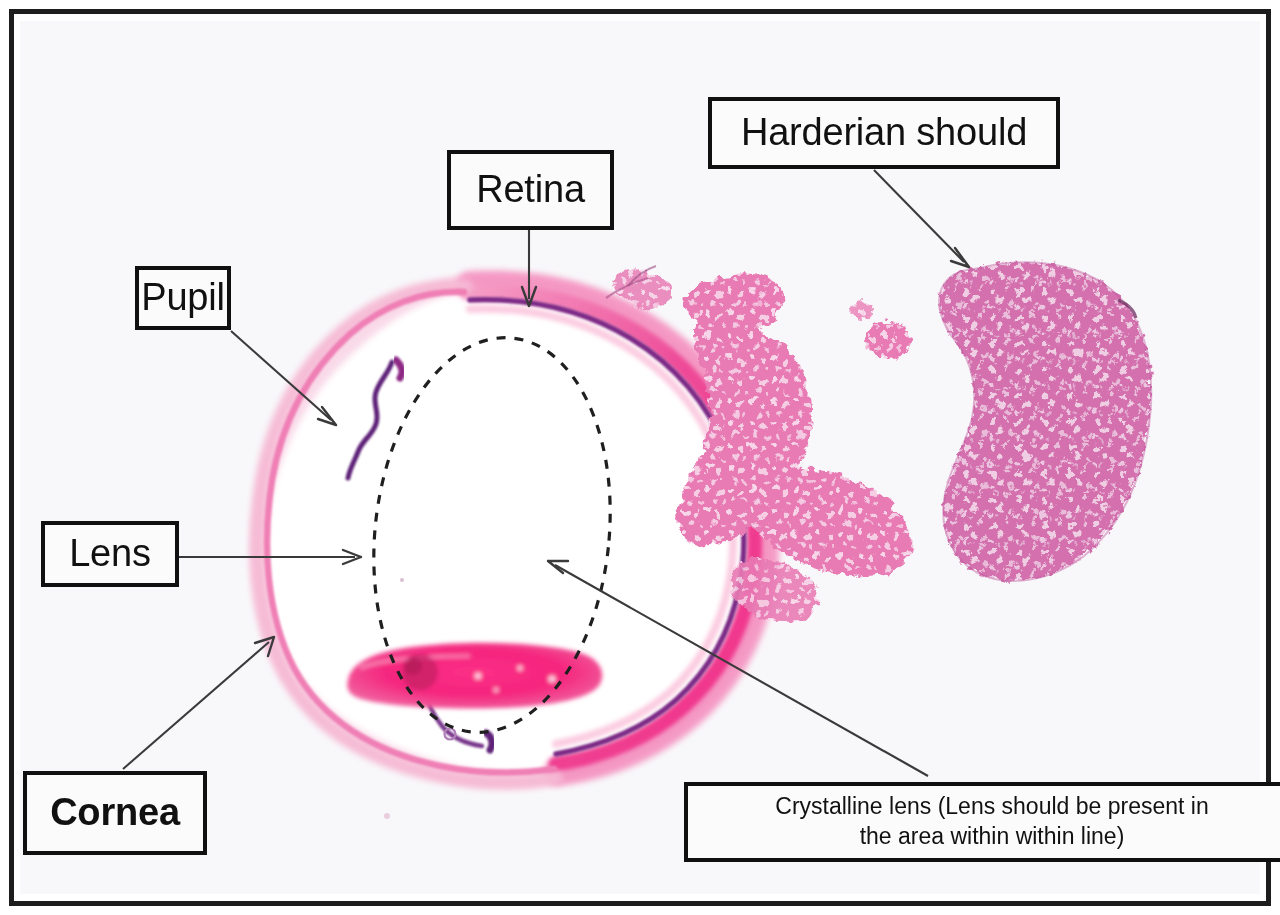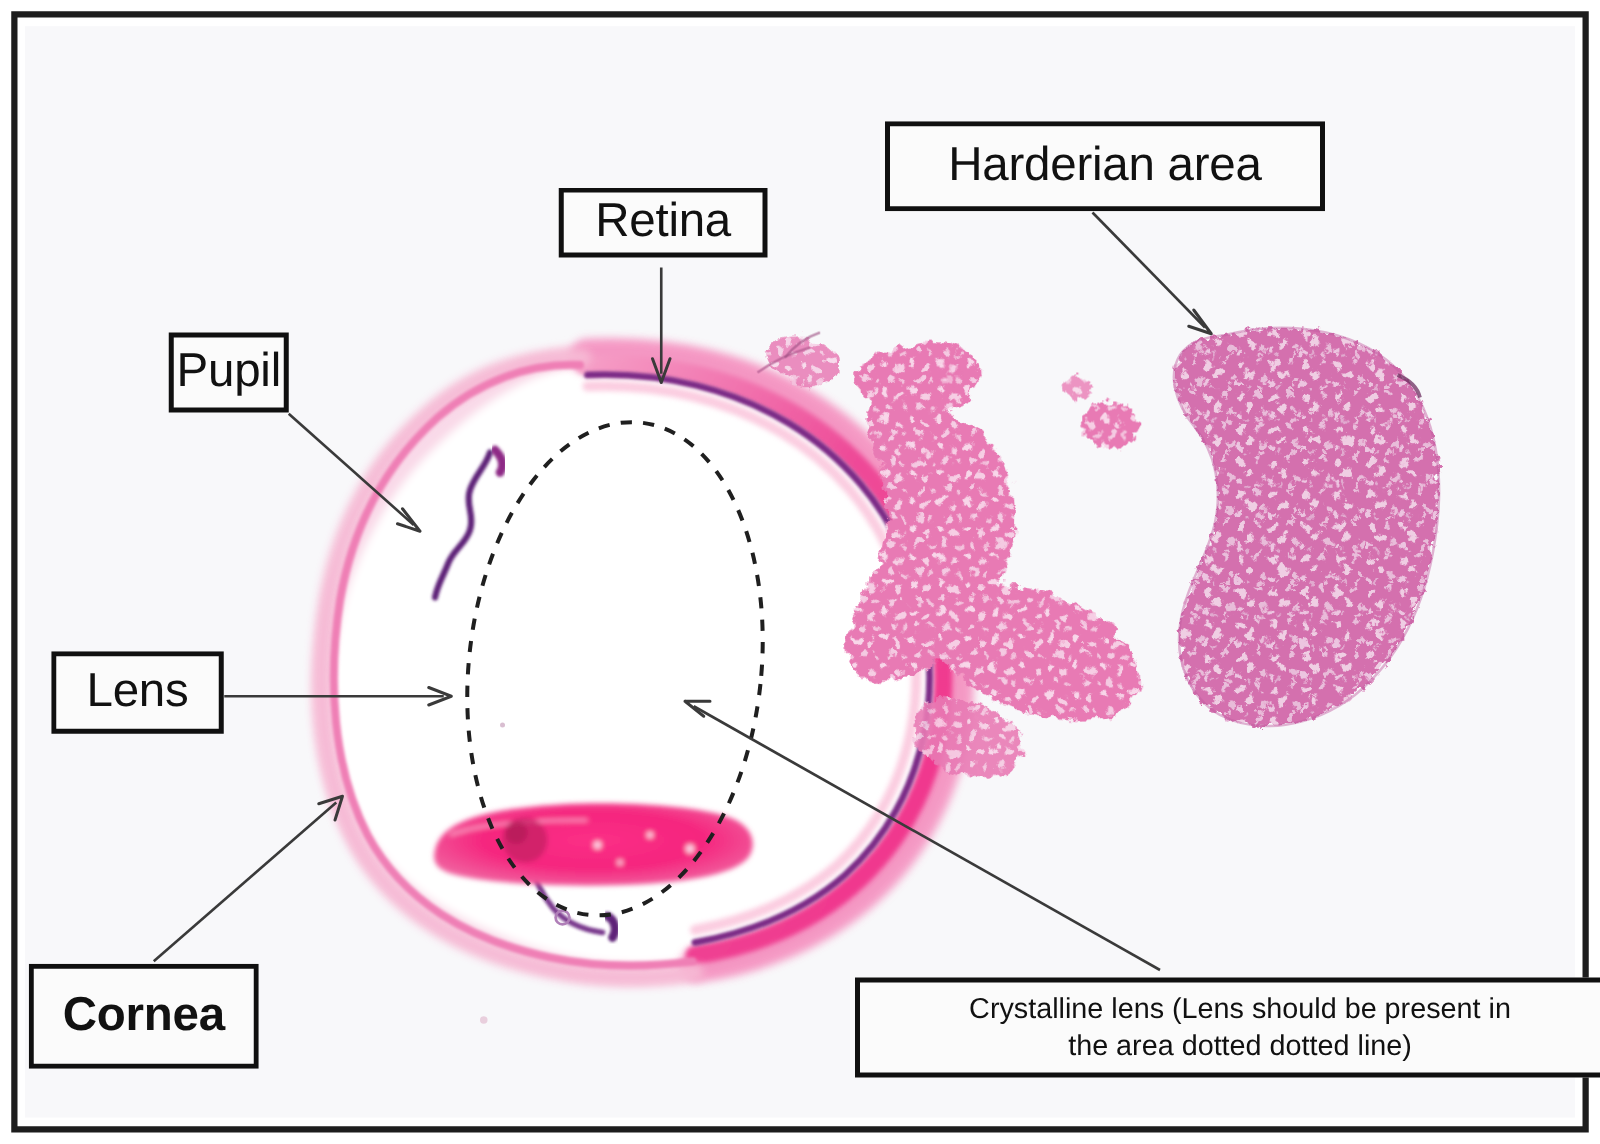--- a/index.html
+++ b/index.html
@@ -65,21 +65,21 @@
     white-space: nowrap;
     user-select: none;
   }
 
   .label-box.big {
     font-size: 38px;
     letter-spacing: -0.2px;
   }
 
   #label-harderian { left: 708px; top: 97px;  width: 352px; height: 72px; }
-  #label-retina    { left: 447px; top: 150px; width: 167px; height: 56px; text-align: center; }
+  #label-retina    { left: 447px; top: 150px; width: 167px; height: 80px; text-align: center; }
   #label-iris      { left: 135px; top: 266px; width: 96px;  height: 64px; }
   #label-pupil     { left: 41px;  top: 521px; width: 138px; height: 66px; }
   #label-cornea    { left: 23px;  top: 771px; width: 184px; height: 84px; font-weight: bold; }
 
   #label-lens {
     left: 684px;
     top: 782px;
     width: 616px;
     height: 80px;
     font-size: 23px;
@@ -328,21 +328,21 @@
       </g>
 
       <g>
         <line x1="928" y1="776" x2="555" y2="565"></line>
         <path d="M548,561 L568,561 M548,561 L563,573" stroke-width="2.4" stroke-linecap="round"></path>
       </g>
     </g>
   </svg>
 
   <div class="label-box big" id="label-harderian">
-    <span>Harderian area</span>
+    <span>Harderian should</span>
   </div>
 
   <div class="label-box big" id="label-retina">
     <span>Retina</span>
   </div>
 
   <div class="label-box big" id="label-iris">
     <span>Pupil</span>
   </div>
 
@@ -350,17 +350,17 @@
     <span>Lens</span>
   </div>
 
   <div class="label-box big" id="label-cornea">
     <span>Cornea</span>
   </div>
 
   <div class="label-box" id="label-lens">
     <span>
       <span class="lens-text">Crystalline lens (Lens should be present in</span>
-      <span class="lens-text">the area dotted dotted line)</span>
+      <span class="lens-text">the area within within line)</span>
     </span>
   </div>
 
 </div>
 
 </body></html>

